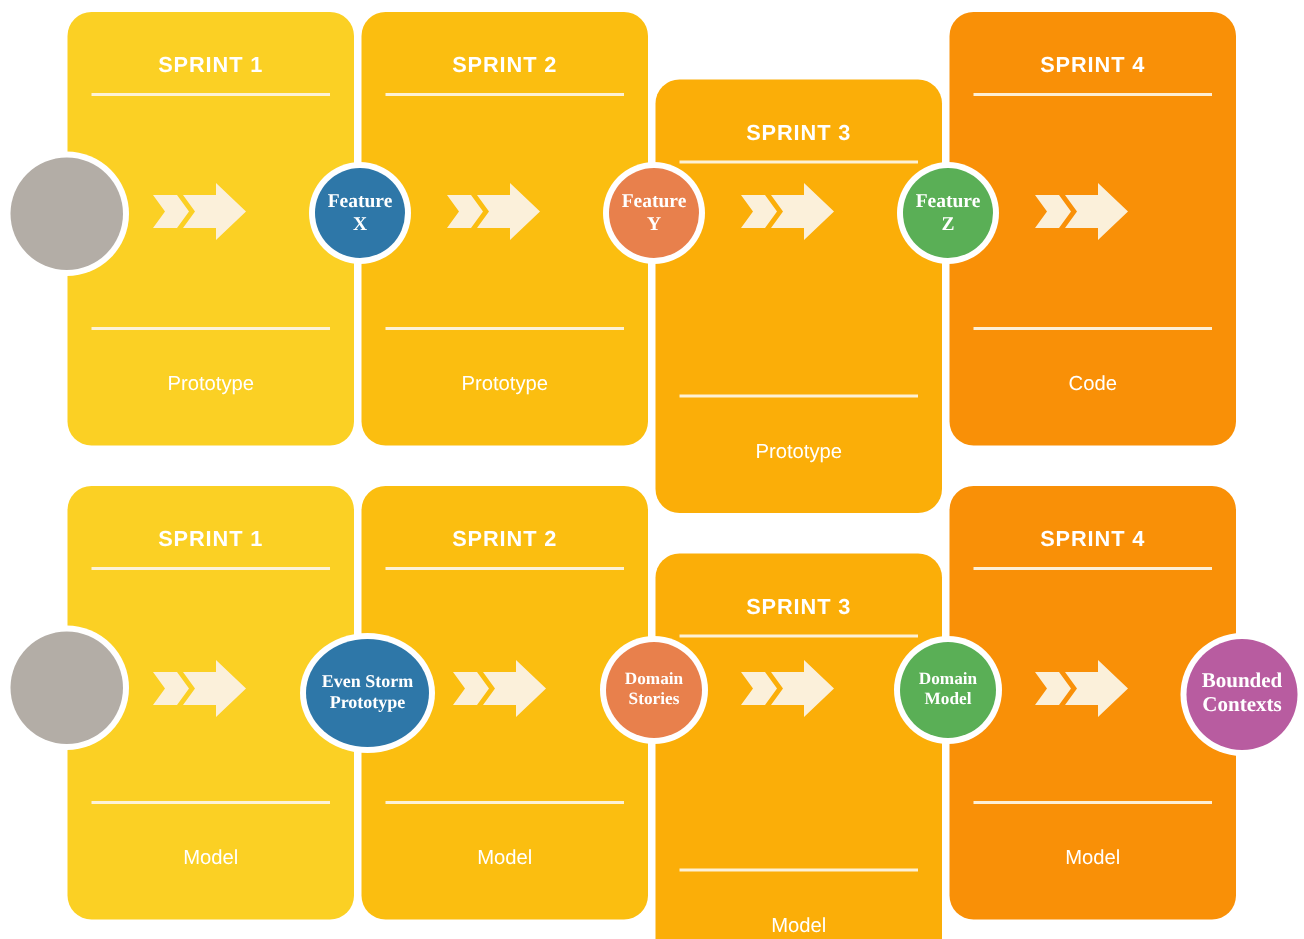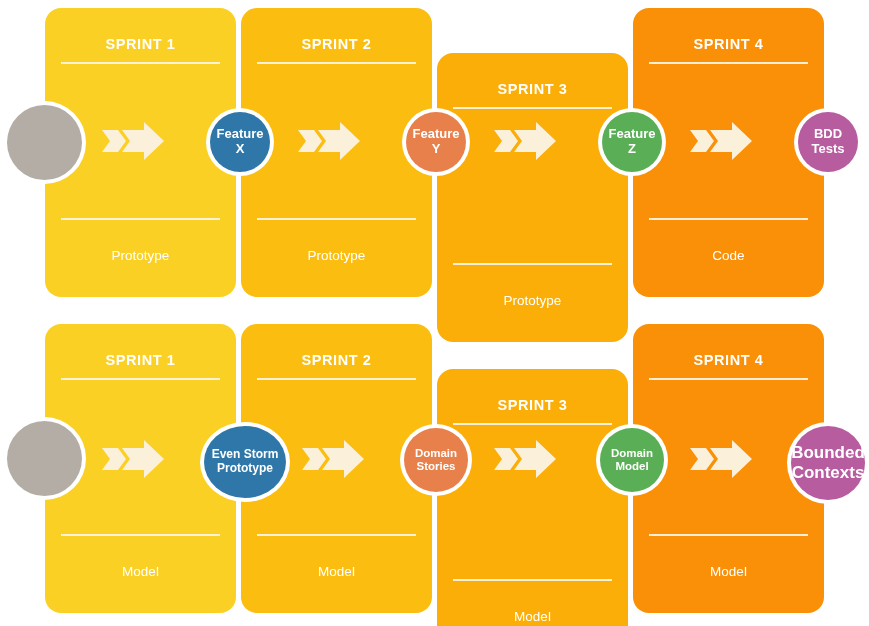--- a/index.html
+++ b/index.html
@@ -100,21 +100,21 @@
     height: 100%;
     display: flex;
     align-items: center;
     justify-content: center;
     text-align: center;
     color: #ffffff;
     font-weight: bold;
     line-height: 1.15;
     box-sizing: border-box;
   }
-  .node.ring { padding: 4px; }
+  .node.ring { padding: 4px; font-family: Liberation Serif, serif; }
 
   .start-node {
     position: absolute;
     border-radius: 50%;
     background: #ffffff;
     padding: 4px;
     box-sizing: border-box;
   }
   .start-node-inner {
     width: 100%;
@@ -206,28 +206,20 @@
 
     <div class="node ring" style="left:598px; top:100px; width:68px; height:68px;">
       <div class="node-inner" style="background: rgb(90, 175, 86); font-size: 13px;">
         <div>
           <div>Feature</div>
           <div>Z</div>
         </div>
       </div>
     </div>
 
-    <div class="node ring" style="left:794px; top:100px; width:68px; height:68px;">
-      <div class="node-inner" style="background: rgb(184, 92, 160); font-size: 13px;">
-        <div>
-          <div>BDD</div>
-          <div>Tests</div>
-        </div>
-      </div>
-    </div>
   </div>
 
   <div class="row bottom">
 
     <div class="card c0" style="background: rgb(251, 208, 36);">
       <div class="card-title">SPRINT 1</div>
       <div class="rule top-rule"></div>
       <div class="rule bottom-rule"></div>
       <div class="card-footer">Model</div>
     </div>
@@ -303,21 +295,21 @@
     <div class="node ring" style="left:596px; top:100px; width:72px; height:72px;">
       <div class="node-inner" style="background: rgb(90, 175, 86); font-size: 11.5px;">
         <div>
           <div>Domain</div>
           <div>Model</div>
         </div>
       </div>
     </div>
 
     <div class="node ring" style="left:787px; top:98px; width:82px; height:82px;">
-      <div class="node-inner" style="background: rgb(184, 92, 160); font-size: 17px;">
+      <div class="node-inner" style="background: rgb(184, 92, 160); font-size: 14px;">
         <div>
           <div>Bounded</div>
           <div>Contexts</div>
         </div>
       </div>
     </div>
   </div>
 
 </div>
 

